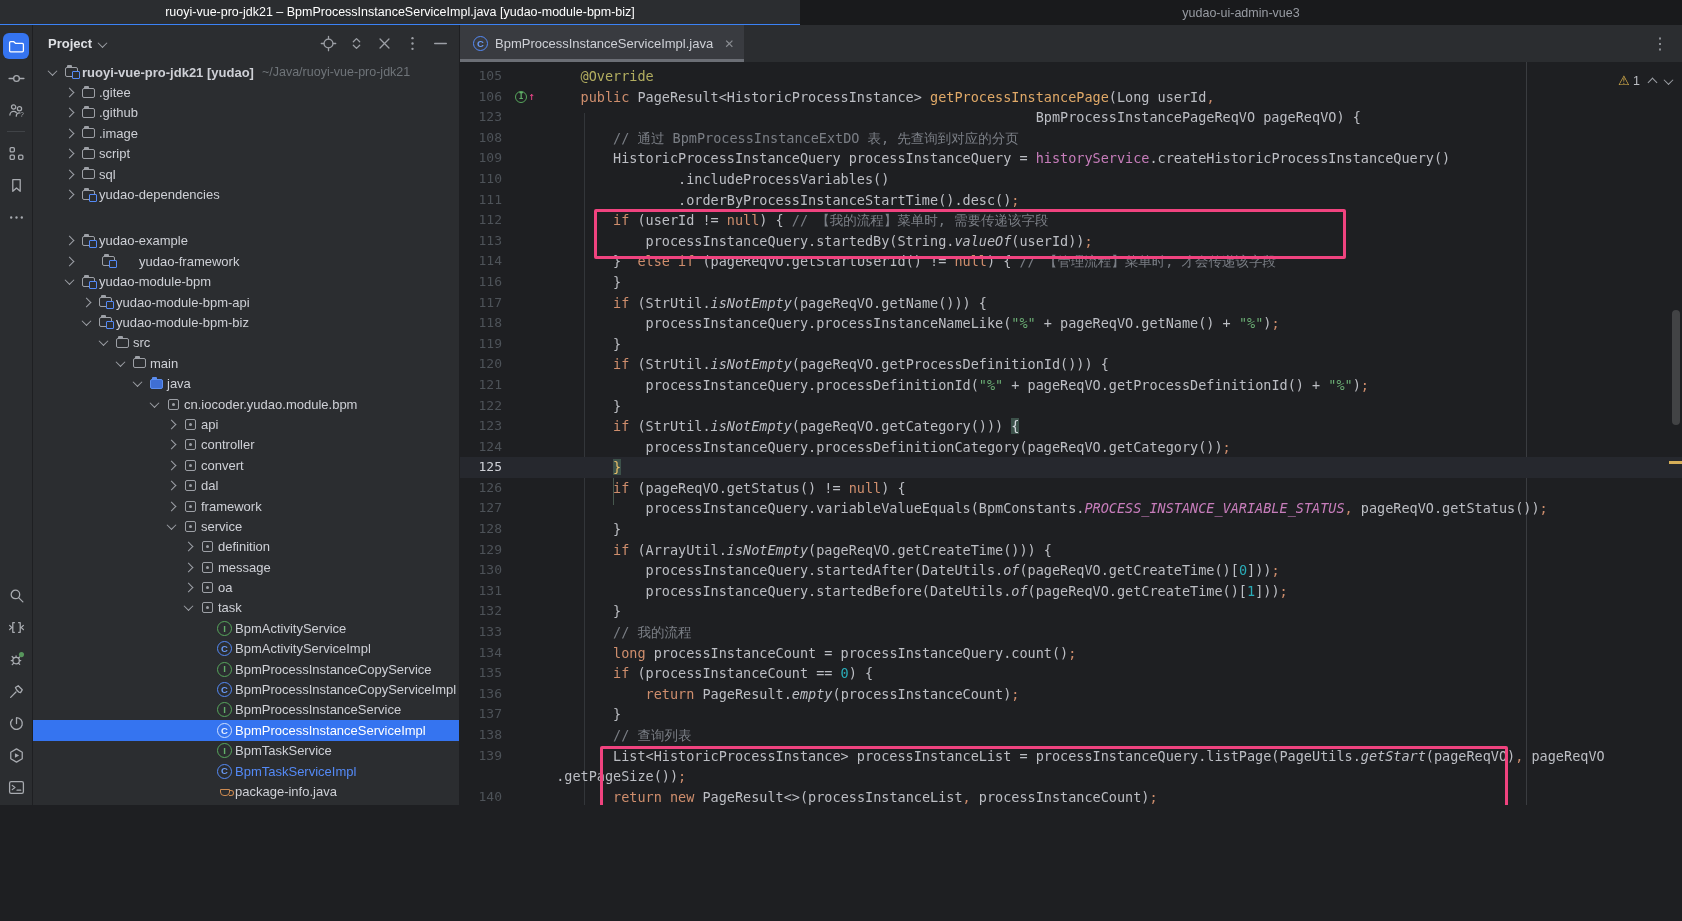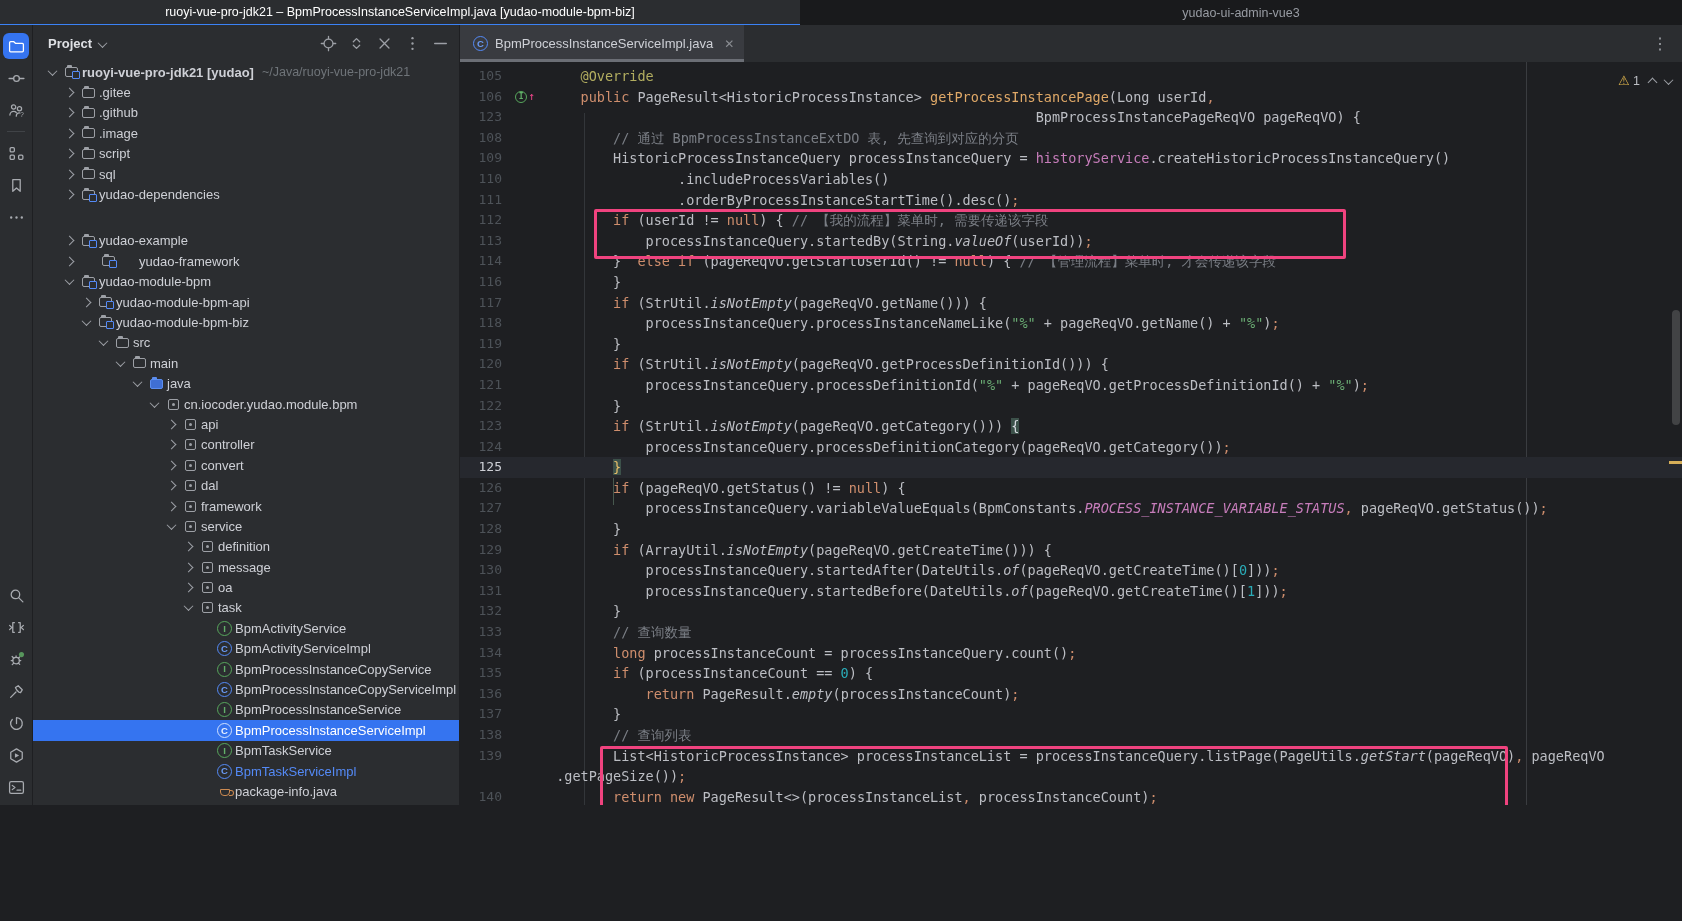--- a/index.html
+++ b/index.html
@@ -646,21 +646,21 @@
           <div class="code-row"><span class="gut"><span class="lnum">123</span><span class="gico"></span></span><span class="code"><span class="kw">        if</span><span class="pl"> (StrUtil.</span><span class="sm">isNotEmpty</span><span class="pl">(pageReqVO.getCategory())) </span><span class="brc">{</span></span></div>
           <div class="code-row"><span class="gut"><span class="lnum">124</span><span class="gico"></span></span><span class="code"><span class="pl">            processInstanceQuery.processDefinitionCategory(pageReqVO.getCategory())</span><span class="pun">;</span></span></div>
           <div class="code-row caret"><span class="gut"><span class="lnum">125</span><span class="gico"></span></span><span class="code"><span class="pl">        </span><span class="brc2">}</span></span></div>
           <div class="code-row"><span class="gut"><span class="lnum">126</span><span class="gico"></span></span><span class="code"><span class="kw">        if</span><span class="pl"> (pageReqVO.getStatus() != </span><span class="kw">null</span><span class="pl">) {</span></span></div>
           <div class="code-row"><span class="gut"><span class="lnum">127</span><span class="gico"></span></span><span class="code"><span class="pl">            processInstanceQuery.variableValueEquals(BpmConstants.</span><span class="con">PROCESS_INSTANCE_VARIABLE_STATUS</span><span class="pun">,</span><span class="pl"> pageReqVO.getStatus())</span><span class="pun">;</span></span></div>
           <div class="code-row"><span class="gut"><span class="lnum">128</span><span class="gico"></span></span><span class="code"><span class="pl">        }</span></span></div>
           <div class="code-row"><span class="gut"><span class="lnum">129</span><span class="gico"></span></span><span class="code"><span class="kw">        if</span><span class="pl"> (ArrayUtil.</span><span class="sm">isNotEmpty</span><span class="pl">(pageReqVO.getCreateTime())) {</span></span></div>
           <div class="code-row"><span class="gut"><span class="lnum">130</span><span class="gico"></span></span><span class="code"><span class="pl">            processInstanceQuery.startedAfter(DateUtils.</span><span class="sm">of</span><span class="pl">(pageReqVO.getCreateTime()[</span><span class="num">0</span><span class="pl">]))</span><span class="pun">;</span></span></div>
           <div class="code-row"><span class="gut"><span class="lnum">131</span><span class="gico"></span></span><span class="code"><span class="pl">            processInstanceQuery.startedBefore(DateUtils.</span><span class="sm">of</span><span class="pl">(pageReqVO.getCreateTime()[</span><span class="num">1</span><span class="pl">]))</span><span class="pun">;</span></span></div>
           <div class="code-row"><span class="gut"><span class="lnum">132</span><span class="gico"></span></span><span class="code"><span class="pl">        }</span></span></div>
-          <div class="code-row"><span class="gut"><span class="lnum">133</span><span class="gico"></span></span><span class="code"><span class="cmt">        // 查询数量</span></span></div>
+          <div class="code-row"><span class="gut"><span class="lnum">133</span><span class="gico"></span></span><span class="code"><span class="cmt">        // 我的流程</span></span></div>
           <div class="code-row"><span class="gut"><span class="lnum">134</span><span class="gico"></span></span><span class="code"><span class="kw">        long</span><span class="pl"> processInstanceCount = processInstanceQuery.count()</span><span class="pun">;</span></span></div>
           <div class="code-row"><span class="gut"><span class="lnum">135</span><span class="gico"></span></span><span class="code"><span class="kw">        if</span><span class="pl"> (processInstanceCount == </span><span class="num">0</span><span class="pl">) {</span></span></div>
           <div class="code-row"><span class="gut"><span class="lnum">136</span><span class="gico"></span></span><span class="code"><span class="kw">            return</span><span class="pl"> PageResult.</span><span class="sm">empty</span><span class="pl">(processInstanceCount)</span><span class="pun">;</span></span></div>
           <div class="code-row"><span class="gut"><span class="lnum">137</span><span class="gico"></span></span><span class="code"><span class="pl">        }</span></span></div>
           <div class="code-row"><span class="gut"><span class="lnum">138</span><span class="gico"></span></span><span class="code"><span class="cmt">        // 查询列表</span></span></div>
           <div class="code-row"><span class="gut"><span class="lnum">139</span><span class="gico"></span></span><span class="code"><span class="pl">        List&lt;HistoricProcessInstance&gt; processInstanceList = processInstanceQuery.listPage(PageUtils.</span><span class="sm">getStart</span><span class="pl">(pageReqVO)</span><span class="pun">,</span><span class="pl"> pageReqVO</span></span></div>
           <div class="code-row"><span class="gut"><span class="lnum"></span><span class="gico"></span></span><span class="code"><span class="pl"> .getPageSize())</span><span class="pun">;</span></span></div>
           <div class="code-row"><span class="gut"><span class="lnum">140</span><span class="gico"></span></span><span class="code"><span class="kw">        return</span><span class="pl"> </span><span class="kw">new</span><span class="pl"> PageResult&lt;&gt;(processInstanceList</span><span class="pun">,</span><span class="pl"> processInstanceCount)</span><span class="pun">;</span></span></div>
           <div class="code-row"><span class="gut"><span class="lnum">141</span><span class="gico"></span></span><span class="code"><span class="pl">    }</span></span></div>
           <div class="code-row"><span class="gut"><span class="lnum">142</span><span class="gico"></span></span><span class="code"></span></div>

